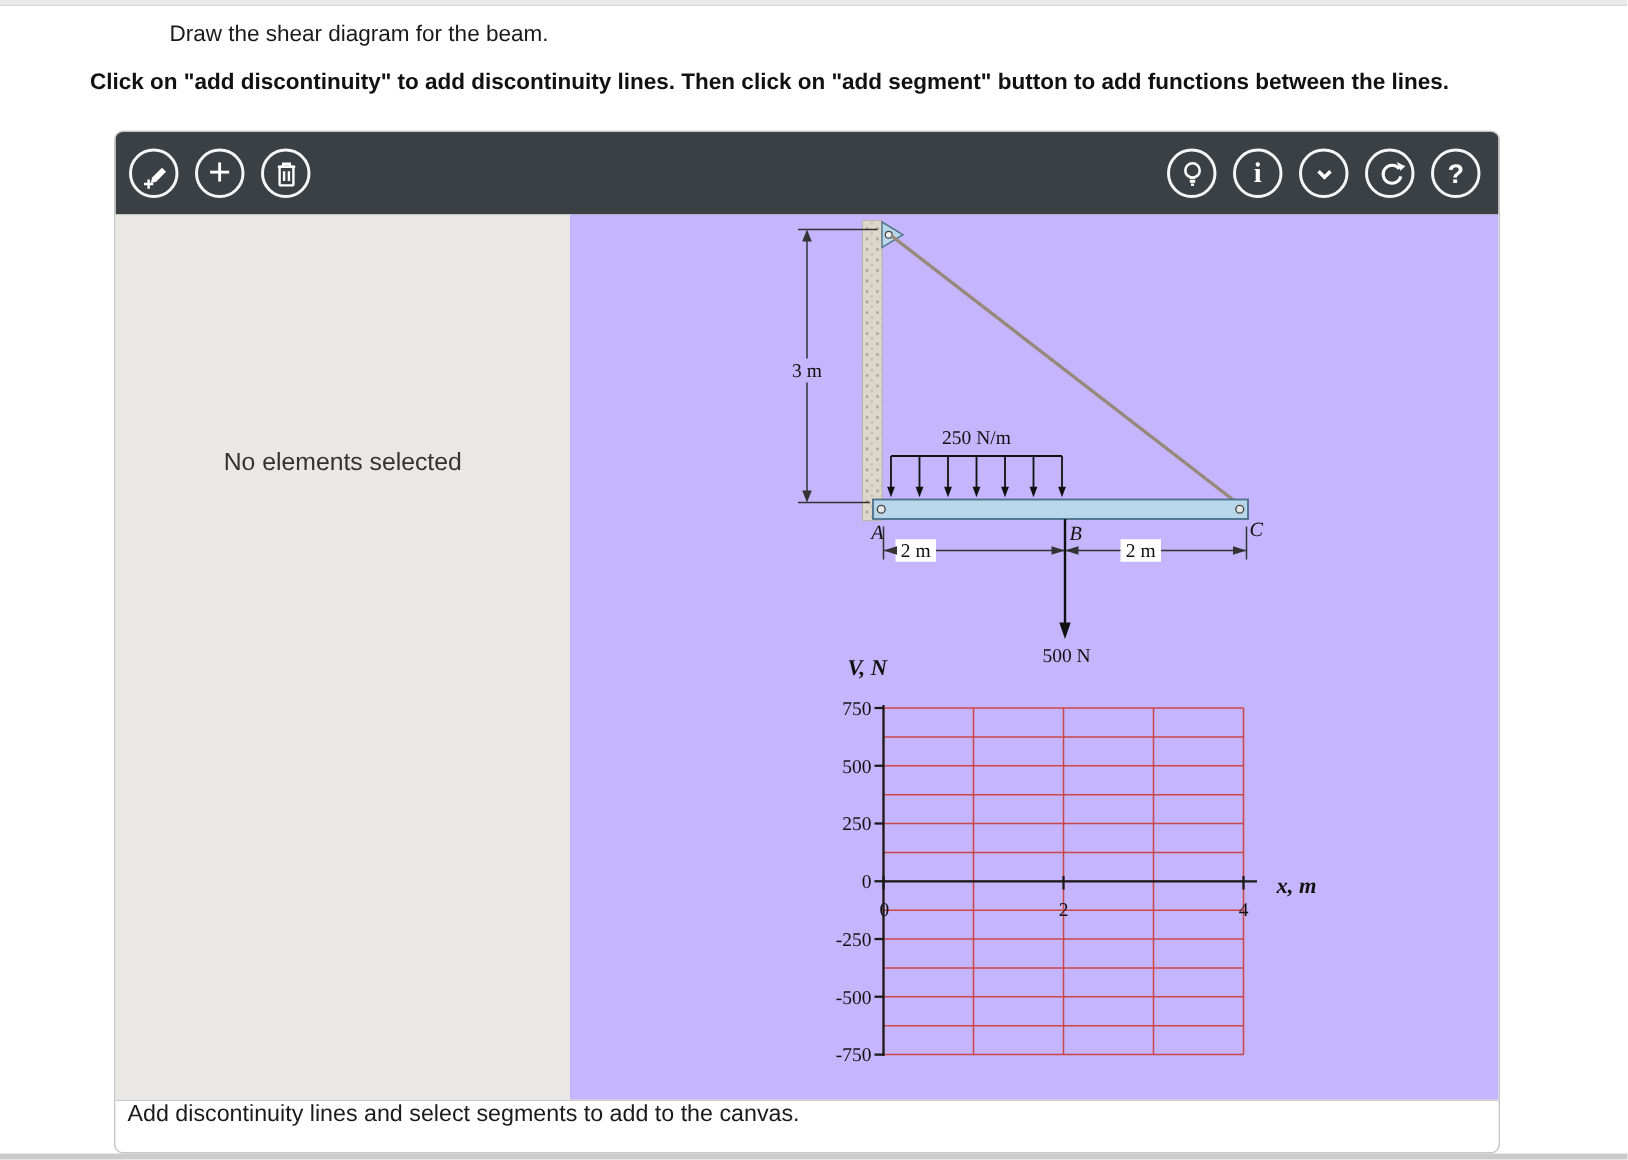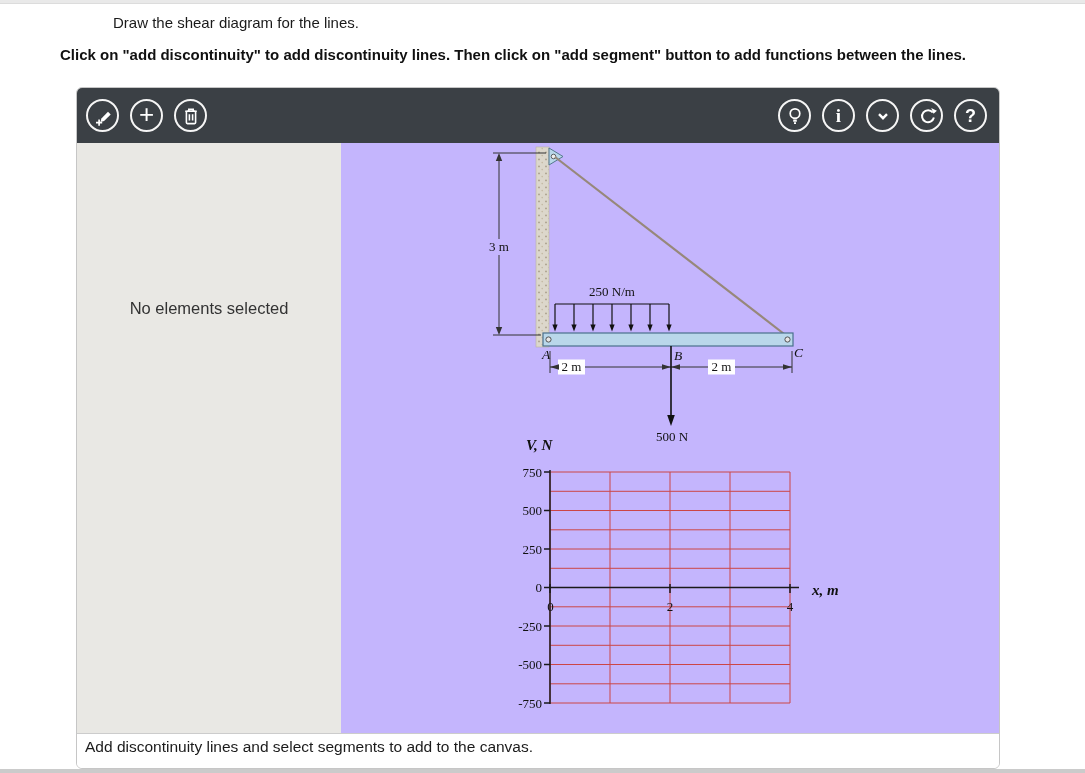--- a/index.html
+++ b/index.html
@@ -17,39 +17,39 @@
   .tb-group { display:flex; gap:11px; align-items:center; }
   .tb-btn { width:33px; height:33px; border-radius:50%; border:2px solid #f5f5f5; background:transparent;
             display:flex; align-items:center; justify-content:center; padding:0; cursor:pointer; }
   .tb-btn svg { width:24px; height:24px; display:block; }
   .glyph { color:#fff; line-height:1; }
   .glyph.plus { font-size:26px; font-weight:300; margin-top:-3px; }
   .glyph.info { font-family:"Liberation Serif", serif; font-weight:700; font-size:19px; }
   .glyph.help { font-size:18px; font-weight:700; }
 
   .content { display:flex; height:590px; }
-  .left-panel { width:264px; background:#e9e8e4; display:flex; justify-content:center;
+  .left-panel { width:303px; background:#e9e8e4; display:flex; justify-content:center;
                 align-items:flex-start; padding-top:156px; }
   .empty-msg { font-size:16.5px; color:#333; }
   .right-panel { flex:1; position:relative; background:#c4b5fd; }
   svg.figure { position:absolute; left:0; top:0; width:621px; height:590px; }
 
   .figtext  { font-family:"Liberation Serif", serif; font-size:13px; fill:#111; }
   .figlabel { font-family:"Liberation Serif", serif; font-style:italic; font-size:13.5px; fill:#111; }
   .ticktext { font-family:"Liberation Serif", serif; font-size:13px; fill:#111; }
   .axlabel  { font-family:"Liberation Serif", serif; font-style:italic; font-weight:700; font-size:15px; fill:#111; }
 
-  .status-bar { height:35px; border-top:1px solid #ccc; display:flex; align-items:flex-end;
-                padding:12px 8px; font-size:15.5px; color:#1b1b1b; background:#fff; }
+  .status-bar { height:35px; border-top:1px solid #ccc; display:flex; align-items:flex-start;
+                padding:0 8px; font-size:15.5px; color:#1b1b1b; background:#fff; }
 </style>
 </head>
 <body>
 
 <div class="top-strip"></div>
-<div class="prompt">Draw the shear diagram for the lines.</div>
+<div class="prompt">Draw the shear diagram for the beam.</div>
 <div class="instruction">Click on "add discontinuity" to add discontinuity lines. Then click on "add segment" button to add functions between the lines.</div>
 
 <div class="widget">
 
   <div class="toolbar">
     <div class="tb-group">
       <button class="tb-btn">
         <svg viewBox="0 0 24 24">
           <path d="M10.4 14.4 L17 7.8 l2.7 2.7 -6.6 6.6 -3.6 0.9 z" fill="#fff"></path>
           <path d="M5 18.7 h6.2 M8.1 15.6 v6.2" stroke="#fff" stroke-width="1.7" fill="none"></path>

